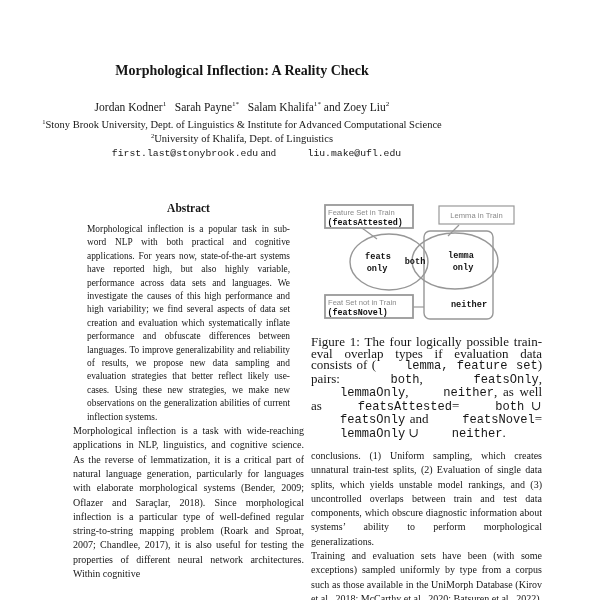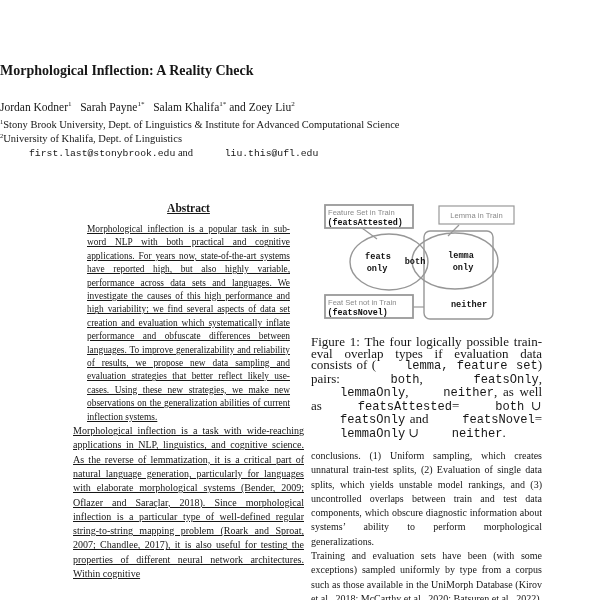--- a/index.html
+++ b/index.html
@@ -1,31 +1,31 @@
 <!DOCTYPE html>
 <html><head>
 <meta charset="utf-8">
 <style>
   html,body{margin:0;padding:0;}
   body{
     width:600px;height:600px;overflow:hidden;background:#ffffff;
     font-family:"Liberation Serif","DejaVu Serif","DejaVu Sans",serif;
     color:#161616;position:relative;
   }
-  .hdr{position:absolute;left:0;width:484px;white-space:nowrap;}
+  .hdr{position:absolute;left:0;width:484px;text-align:center;white-space:nowrap;}
   .title{top:63px;font-size:14px;font-weight:bold;}
   .authors{top:101px;font-size:11.5px;}
   .affil1{top:119px;font-size:10.5px;}
   .affil2{top:133px;font-size:10.5px;}
   .email{top:147px;font-size:10.5px;}
   .seg-b{font-weight:normal;}
   .seg-m{font-family:"Liberation Mono","DejaVu Sans Mono",monospace;font-size:0.93em;margin-left:29px;}
   .seg-sup{vertical-align:super;font-size:0.62em;line-height:0;}
   .col{position:absolute;top:199px;width:231px;height:401px;overflow:hidden;}
-  .col-left{left:73px;text-decoration:underline;}
+  .col-left{left:73px;}
   .col-right{left:311px;}
   .abs-head{margin:2px 0 8px 0;font-size:11.5px;line-height:14px;font-weight:bold;text-align:center;}
   .abs-body{margin:0 14px;font-size:9.4px;line-height:13.4px;text-align:justify;}
   .sec-head{margin:12px 0 8px 0;font-size:11.5px;line-height:14px;font-weight:bold;}
   .sec-head .num{display:inline-block;min-width:22px;}
   .sec-head.s11{margin:6px 0 4px 0;font-size:11px;line-height:13px;}
   .sec-head.s11 .num{min-width:25px;}
   .body-par{font-size:10px;line-height:14.3px;text-align:justify;}
   .p1{margin-top:9px;}
   .caption{margin-top:6px;font-size:13px;line-height:11.5px;text-align:justify;}
@@ -39,21 +39,21 @@
   .fig-code{font-family:"Liberation Mono","DejaVu Sans Mono",monospace;font-size:8.4px;font-weight:bold;fill:#111111;}
   .fig-mono{font-family:"Liberation Mono","DejaVu Sans Mono",monospace;font-size:8.6px;font-weight:bold;fill:#111111;text-anchor:middle;}
 </style>
 </head>
 <body>
 
 <div class="hdr title">Morphological Inflection: A Reality Check</div>
 <div class="hdr authors"><span class="seg-b">Jordan Kodner</span><span class="seg-sup">1</span><span>&nbsp;&nbsp;&nbsp;</span><span class="seg-b">Sarah Payne</span><span class="seg-sup">1*</span><span>&nbsp;&nbsp;&nbsp;</span><span class="seg-b">Salam Khalifa</span><span class="seg-sup">1*</span><span>&nbsp;and&nbsp;</span><span class="seg-b">Zoey Liu</span><span class="seg-sup">2</span></div>
 <div class="hdr affil1"><span class="seg-sup">1</span><span>Stony Brook University, Dept. of Linguistics &amp; Institute for Advanced Computational Science</span></div>
 <div class="hdr affil2"><span class="seg-sup">2</span><span>University of Khalifa, Dept. of Linguistics</span></div>
-<div class="hdr email"><span class="seg-m">first.last@stonybrook.edu</span><span> and </span><span class="seg-m">liu.this@ufl.edu</span></div>
+<div class="hdr email"><span class="seg-m">first.last@stonybrook.edu</span><span> and </span><span class="seg-m">liu.make@ufl.edu</span></div>
 
 <div class="col col-left">
   <div class="abs-head">Abstract</div>
   <div class="abs-body">Morphological inflection is a popular task in sub-word NLP with both practical and cognitive applications. For years now, state-of-the-art systems have reported high, but also highly variable, performance across data sets and languages. We investigate the causes of this high performance and high variability; we find several aspects of data set creation and evaluation which systematically inflate performance and obfuscate differences between languages. To improve generalizability and reliability of results, we propose new data sampling and evaluation strategies that better reflect likely use-cases. Using these new strategies, we make new observations on the generalization abilities of current inflection systems.</div>
   <div class="body-par">Morphological inflection is a task with wide-reaching applications in NLP, linguistics, and cognitive science. As the reverse of lemmatization, it is a critical part of natural language generation, particularly for languages with elaborate morphological systems (Bender, 2009; Oflazer and Saraçlar, 2018). Since morphological inflection is a particular type of well-defined regular string-to-string mapping problem (Roark and Sproat, 2007; Chandlee, 2017), it is also useful for testing the properties of different neural network architectures. Within cognitive</div>
 </div>
 
 <div class="col col-right">
   <svg width="231" height="131" viewBox="0 0 231 131">
 

